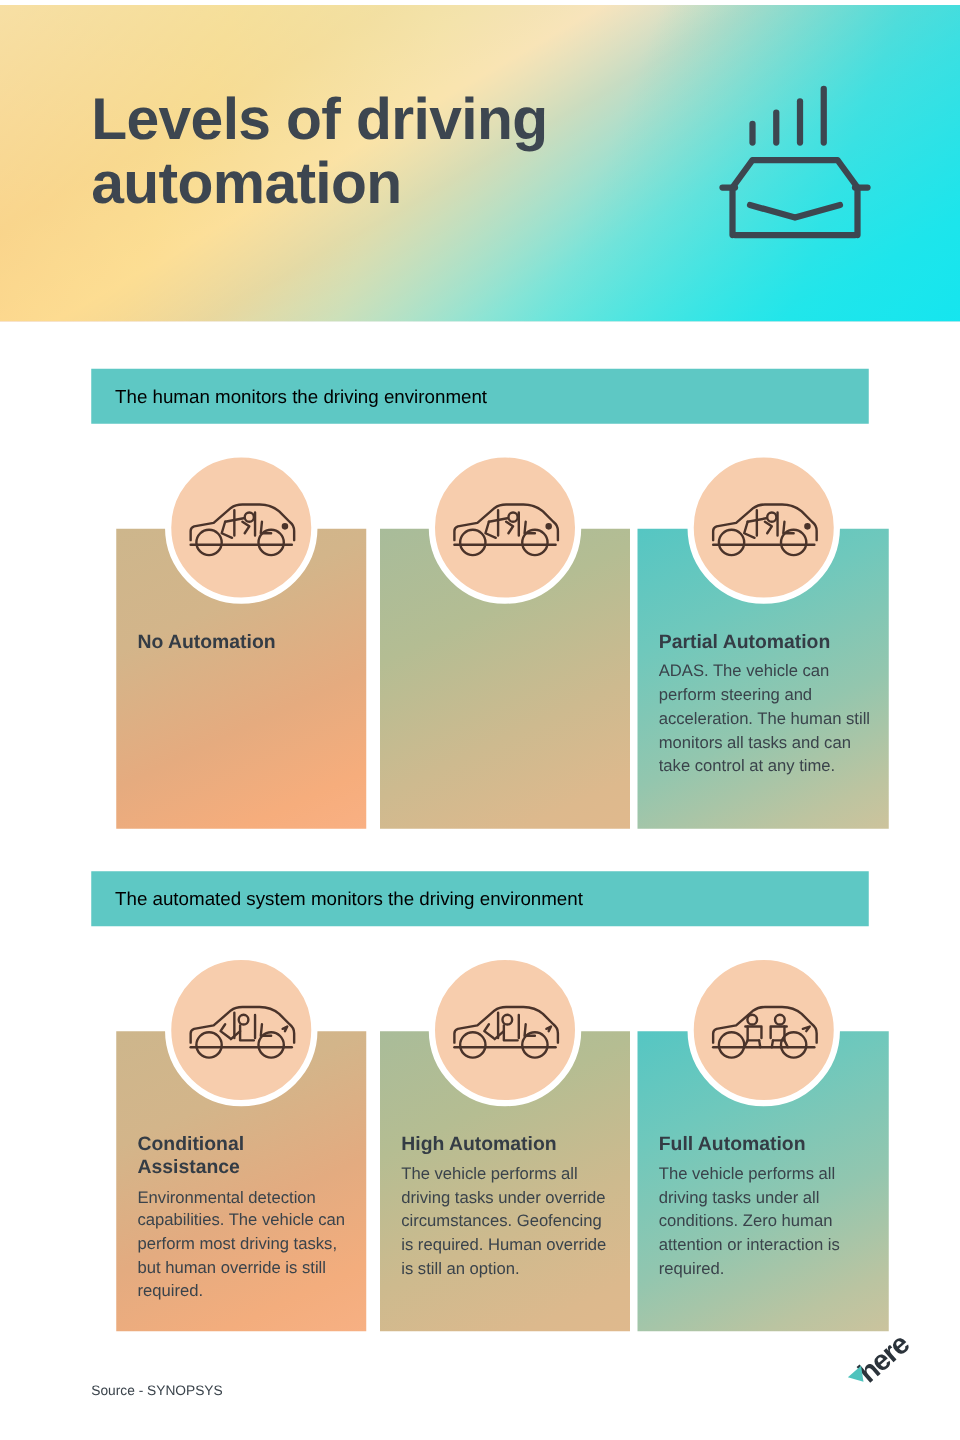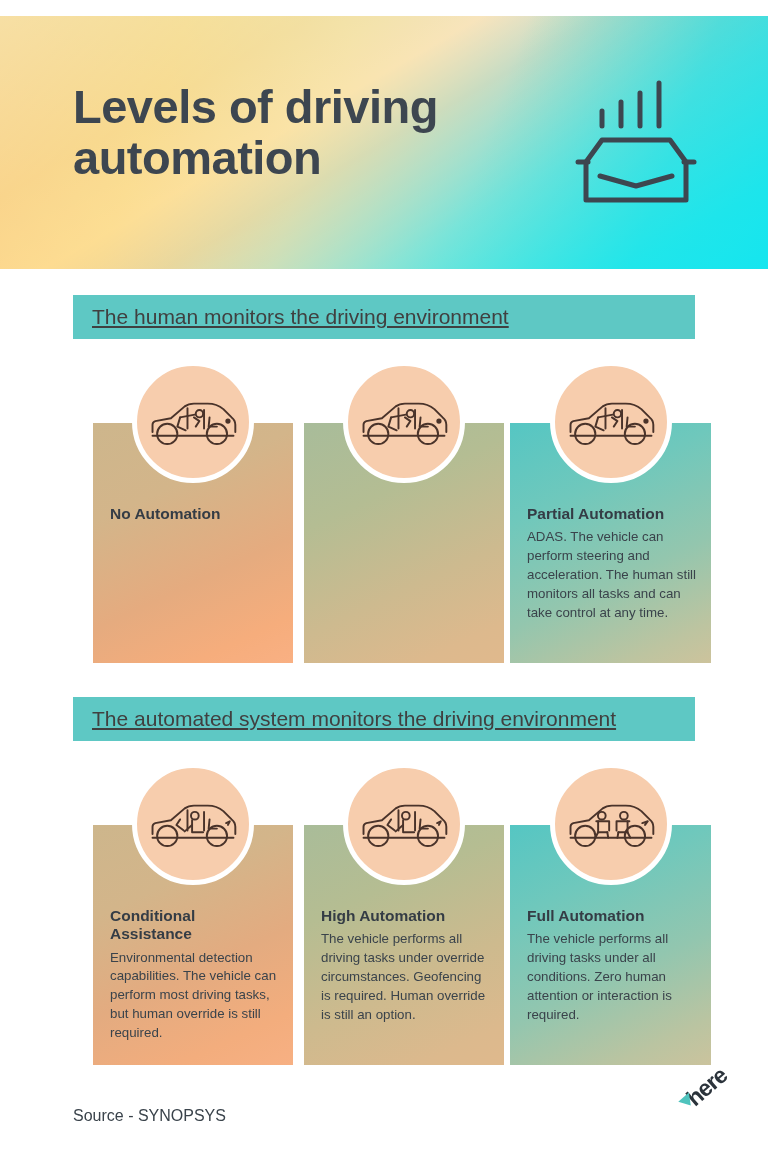--- a/index.html
+++ b/index.html
@@ -6,21 +6,21 @@
   html, body {
     width:768px; height:1152px;
     font-family:"Liberation Sans", sans-serif;
     background:#ffffff;
     overflow:hidden;
   }
   .page { position:relative; width:768px; height:1152px; background:#fff; }
 
   
   .header {
-    position:absolute; left:0; top:16px; width:768px; height:253px;
+    position:absolute; left:0; top:4px; width:768px; height:253px;
     background:
       linear-gradient(150deg,
         rgba(214,205,160,0.95) 0%,
         rgba(233,180,130,0.95) 26%,
         rgba(246,183,132,1) 40%,
         rgba(244,186,137,0.6) 50%,
         rgba(120,206,196,0.7) 68%,
         rgba(60,200,204,0.95) 88%,
         rgba(50,198,208,1) 100%),
       linear-gradient(110deg,#e8b487 0%, #dcc48f 22%, #b9cfa8 42%, #7ecfc2 62%, #43c8ce 84%, #36c6d3 100%);
@@ -37,23 +37,22 @@
   }
   .header-icon { position:absolute; right:62px; top:62px; width:140px; height:130px; }
 
   
   .banner {
     position:absolute; left:73px; width:622px; height:44px;
     background:#5ec8c4;
     display:flex; align-items:center;
   }
   .banner-text {
-    padding-left:19px; font-size:21px; color:#404040;
-    font-family:"Liberation Sans", sans-serif;
-    text-decoration:underline;
+    padding-left:19px; font-size:15px; color:#000000;
+    font-family:"Liberation Sans", sans-serif;
   }
   #banner-1 { top:295px; }
   #banner-2 { top:697px;text-align:center; }
 
   
   .row { position:absolute; left:73px; width:622px;margin-left:20px; }
   #row-1 { top:423px; height:240px; }
   #row-2 { top:825px; height:240px; }
 
   .card {
@@ -90,21 +89,21 @@
     font-family:"Liberation Sans", sans-serif;
   }
   .card-body {
     font-size:13.3px; color:#3a434b; line-height:1.42;
     font-family:"Liberation Sans", sans-serif;
   }
 
   
   .footer-source {
     position:absolute; left:73px; top:1107px;
-    font-size:16px; color:#3a434b;
+    font-size:11px; color:#3a434b;
     font-family:"Liberation Sans", sans-serif;
   }
   .here-logo {
     position:absolute; right:22px; top:1072px;
     width:62px; height:58px;
   }
   .here-logo .here-wrap {
     position:absolute; left:6px; top:18px;
     transform:rotate(-41deg); transform-origin:left center;
   }

